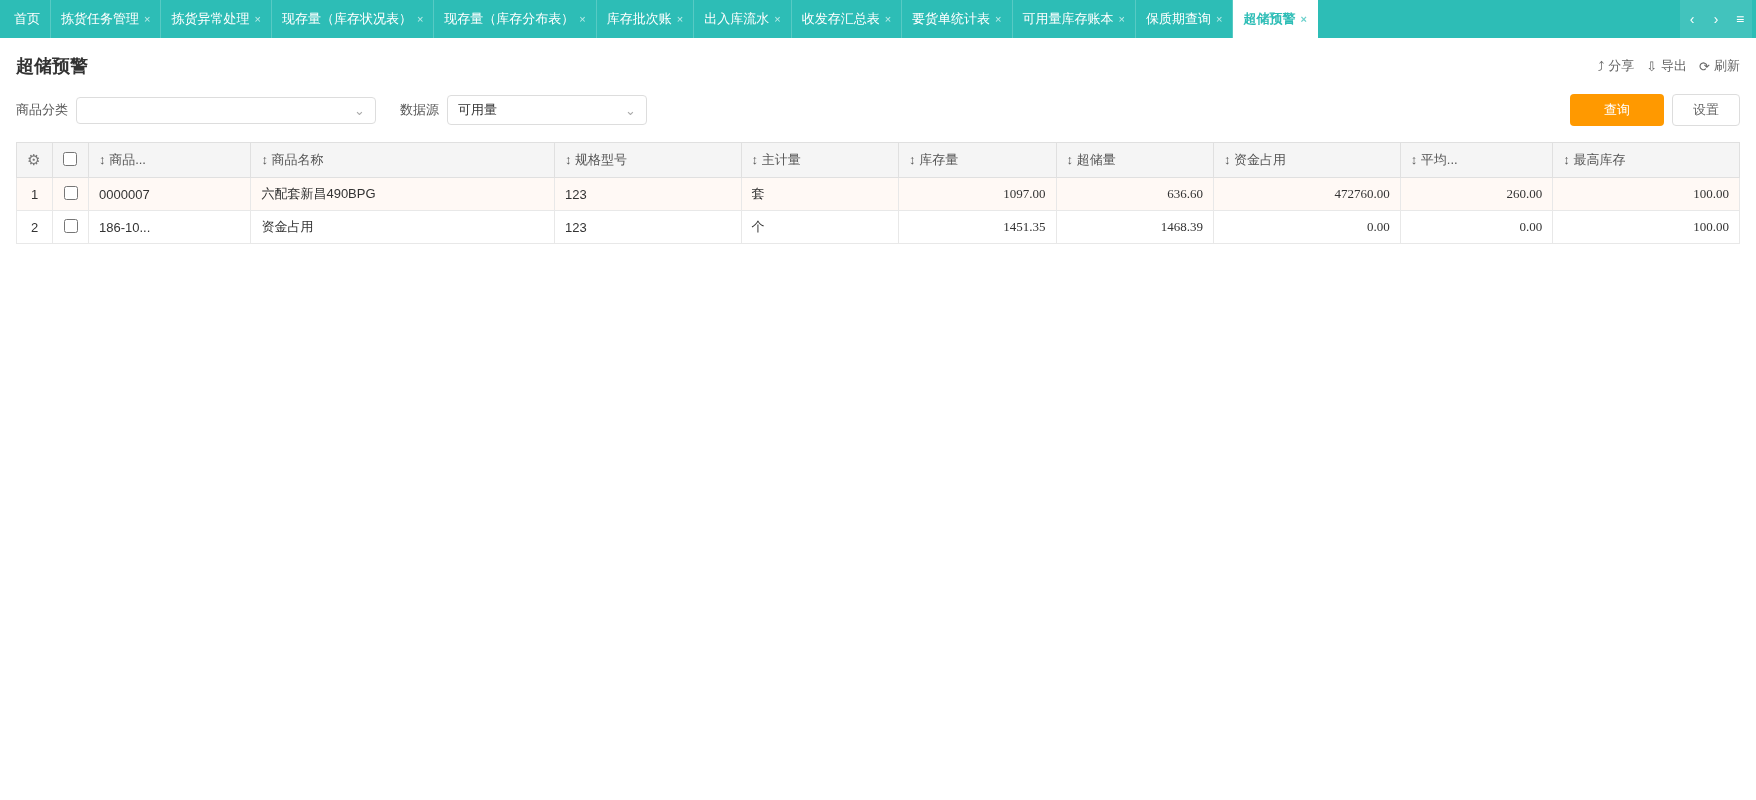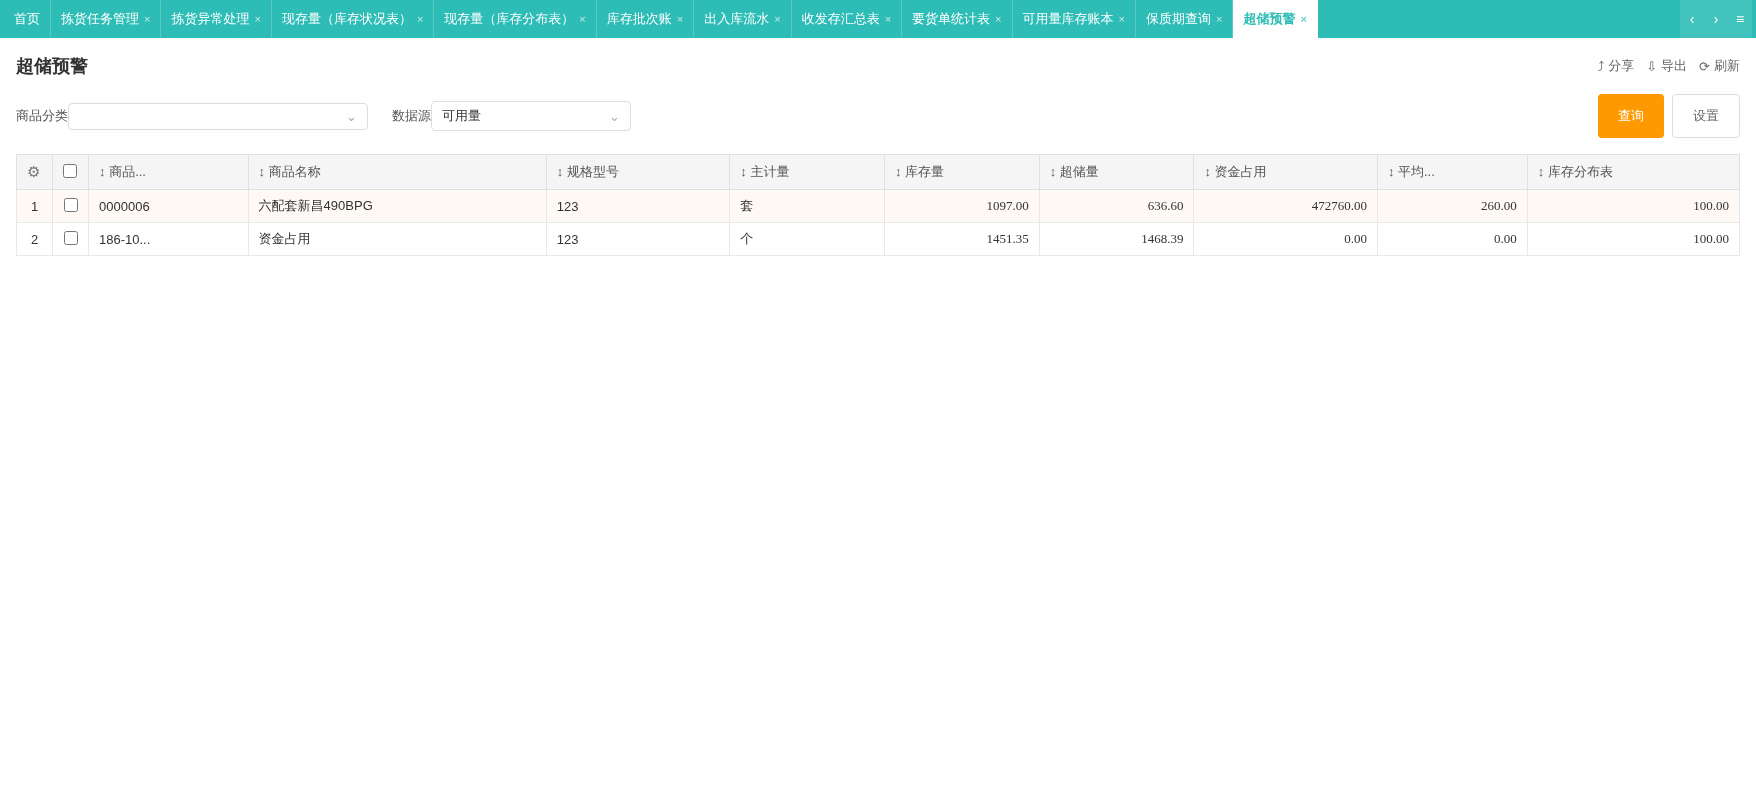--- a/index.html
+++ b/index.html
@@ -90,20 +90,21 @@
     .filter-bar {
       display: flex;
       align-items: center;
       gap: 24px;
       margin-bottom: 16px;
       flex-wrap: wrap;
     }
     .filter-item {
       display: flex;
       align-items: center;
+      gap: 8px;
     }
     .filter-label {
       color: #555;
       font-size: 13px;
       white-space: nowrap;
     }
     .filter-select {
       display: flex;
       align-items: center;
       border: 1px solid #ddd;
@@ -122,30 +123,30 @@
     .filter-actions {
       margin-left: auto;
       display: flex;
       gap: 8px;
     }
     .btn-query {
       background: #f90;
       color: #fff;
       border: none;
       border-radius: 4px;
-      padding: 6px 20px;
+      padding: 6px 34px;
       cursor: pointer;
       font-size: 13px;
     }
     .btn-settings {
       background: #fff;
       color: #666;
       border: 1px solid #ddd;
       border-radius: 4px;
-      padding: 12px 20px;
+      padding: 6px 20px;
       cursor: pointer;
       font-size: 13px;
     }
 
     
     .data-table {
       width: 100%;
       border-collapse: collapse;
       font-size: 13px;
     }
@@ -293,30 +294,30 @@
         <th>
           <span>↕</span>
           <span>资金占用</span>
         </th>
         <th>
           <span>↕</span>
           <span>平均...</span>
         </th>
         <th>
           <span>↕</span>
-          <span>库存分布表</span>
+          <span>最高库存</span>
         </th>
       </tr>
     </thead>
     <tbody id="table-body">
 
     <tr class="row-odd">
       <td class="td-center">1</td>
       <td class="td-center"><input type="checkbox" style=""></td>
-      <td>0000006</td>
+      <td>0000007</td>
       <td>六配套新昌490BPG</td>
       <td>123</td>
       <td>套</td>
       <td class="td-num">1097.00</td>
       <td class="td-num">636.60</td>
       <td class="td-num">472760.00</td>
       <td class="td-num">260.00</td>
       <td class="td-num">100.00</td>
     </tr>
         <tr class="row-even">

